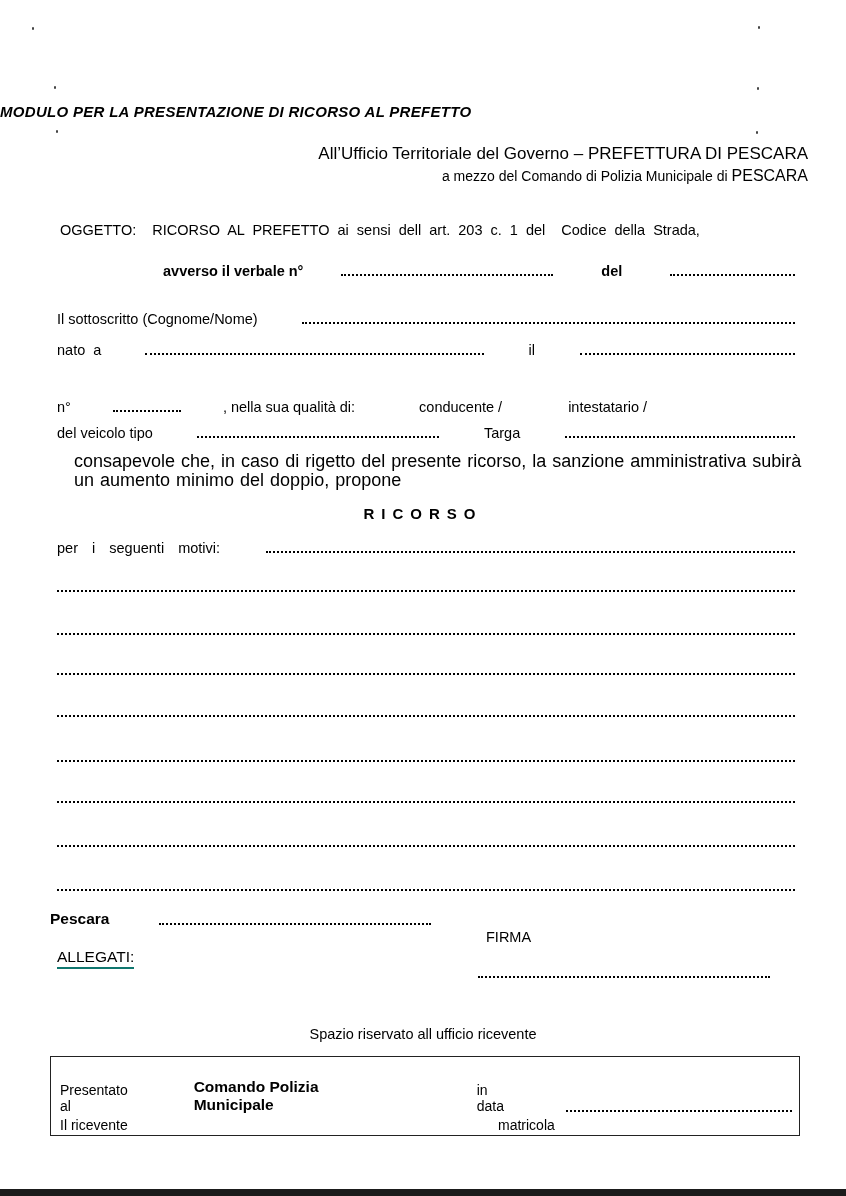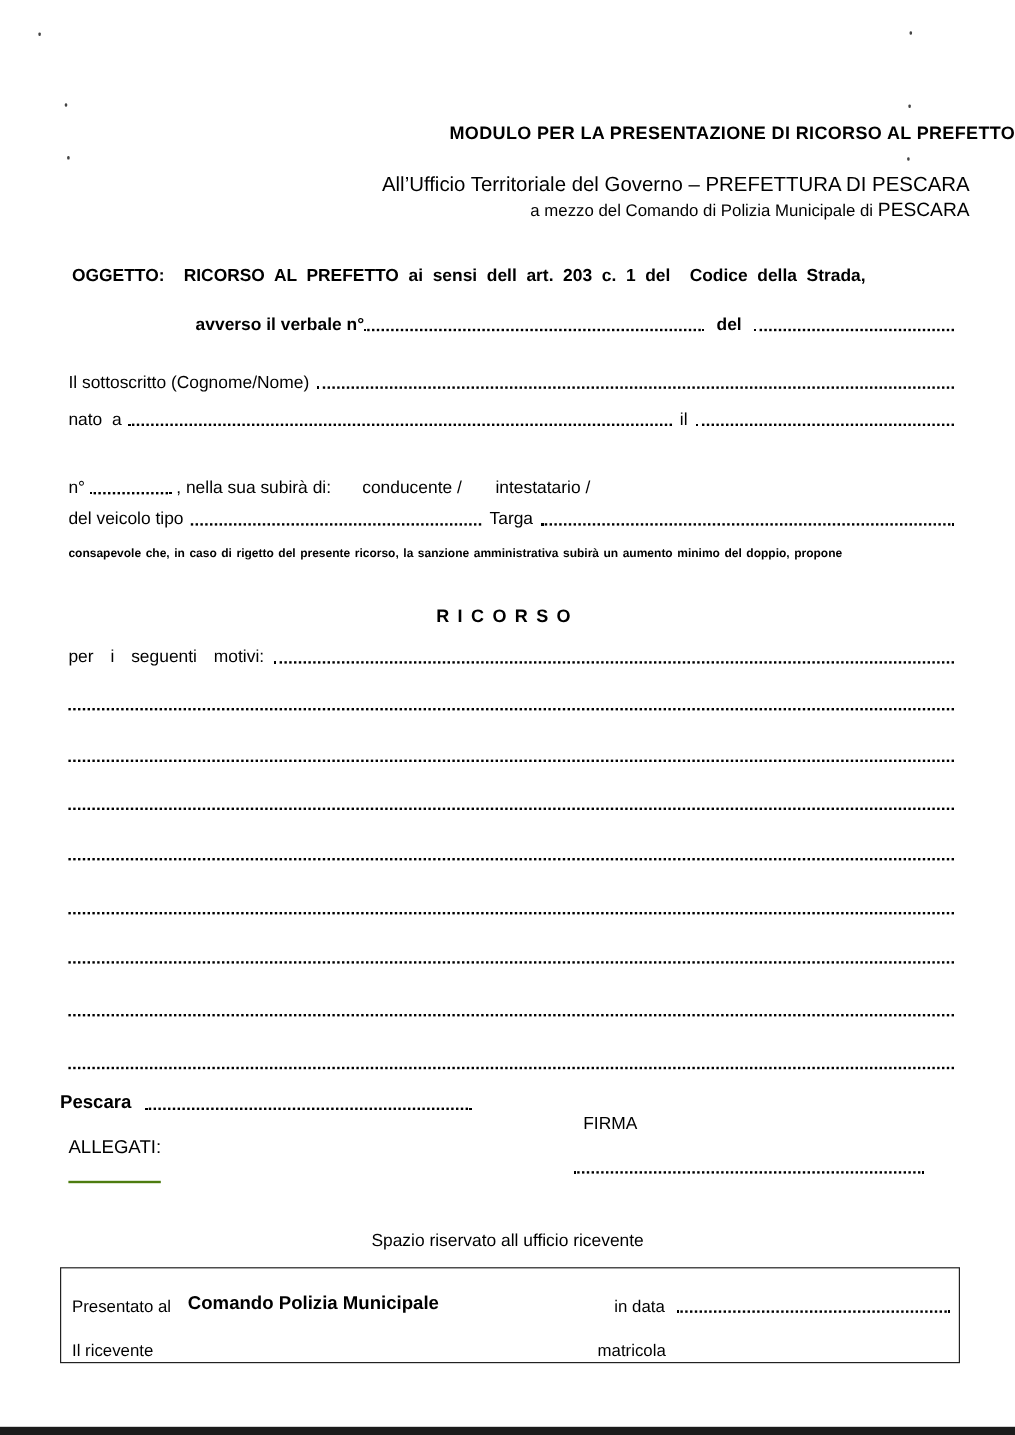--- a/index.html
+++ b/index.html
@@ -2,46 +2,46 @@
 <html><head>
 <meta charset="utf-8">
 <style>
   html,body{margin:0;padding:0;background:#fff;}
   .page{
     position:relative;width:846px;height:1196px;background:#ffffff;
     font-family:"Liberation Sans",sans-serif;color:#000;overflow:hidden;
   }
   .abs{position:absolute;}
   .pre{white-space:pre;}
-  .row{display:flex;align-items:flex-end;}
+  .row{display:flex;align-items:flex-end;gap:38px;}
   .dots{border-bottom:2.5px dotted #000;margin-bottom:3px;height:10px;}
   .fill{flex:1;}
-  .title{top:103px;left:0;width:846px;text-align:right;font-weight:bold;font-size:15px;letter-spacing:.3px;}
+  .title{top:103px;left:0;width:846px;text-align:left;font-weight:bold;font-size:15px;letter-spacing:.3px;font-style:italic;}
   .addressee{top:144px;right:38px;text-align:right;margin-left:36px;}
   .addr1{font-size:17px;}
   .addr2{font-weight:normal;font-size:14px;margin-top:3px;}
   .addr2 .city{font-size:16px;margin-left:4px;}
-  .oggetto{top:222px;left:60px;width:736px;font-weight:bold;font-size:14.5px;word-spacing:4px;}
+  .oggetto{top:222px;left:60px;width:736px;font-weight:normal;font-size:14.5px;word-spacing:4px;}
   .oggetto .lbl{margin-right:16px;}
   .avverso{top:263px;left:163px;width:632px;font-weight:bold;font-size:14.5px;}
   .avverso .mid{margin:0 10px;}
   .fld{left:57px;width:738px;font-size:14.5px;}
   .r1{top:311px;} .r2{top:342px;} .r3{top:372px;} .r4{top:399px;} .r5{top:425px;}
   .mid{margin:0 7px;}
-  .warning{top:452px;left:57px;width:740px;font-weight:bold;font-size:10px;line-height:19px;word-spacing:1px;}
+  .warning{top:452px;left:74px;width:740px;font-weight:normal;font-size:18px;line-height:19px;word-spacing:1px;}
   .ricorso{top:505px;left:0;width:846px;text-align:center;font-weight:bold;font-size:15px;letter-spacing:7px;}
   .motivi{top:540px;left:57px;width:738px;font-size:14.5px;}
   .motivi .lbl{word-spacing:3px;}
   .motivi .dots{margin-left:8px;}
   .mline{left:57px;width:738px;border-bottom:2.5px dotted #000;height:0;}
   .pescara{top:910px;left:50px;font-size:15.5px;}
   .pescara .lbl{font-weight:bold;}
   .pescara .dots{width:272px;margin-left:12px;}
   .firma{top:929px;left:486px;font-size:14.5px;}
-  .allegati{top:948px;left:57px;font-size:15.5px;border-bottom:2px solid #4d7c0f;padding-bottom:18px;}
+  .allegati{top:948px;left:57px;font-size:15.5px;border-bottom:2px solid #0f766e;padding-bottom:1px;}
   .firmadots{top:976px;left:478px;width:292px;border-bottom:2.5px dotted #000;height:0;}
   .spazio{top:1026px;left:0;width:846px;text-align:center;font-size:14.5px;}
   .obox{top:1056px;left:50px;width:748px;height:78px;border:1.5px solid #222;background:#fff;}
   .obr1{top:1078px;left:60px;width:732px;font-size:14px;}
   .obr1 .oname{font-weight:bold;font-size:15.5px;margin-left:14px;}
   .obr1 .spacer{flex:1;}
   .obr1 .dots{width:228px;margin-left:10px;margin-bottom:2px;}
   .obr2a{top:1117px;left:60px;font-size:14px;}
   .obr2b{top:1117px;left:498px;font-size:14px;}
   .botbar{top:1189px;left:0;width:846px;height:7px;background:#1b1b1b;}
@@ -85,21 +85,21 @@
     <span class="pre">nato  a</span>
     <span class="dots fill" style="margin-left:6px;"></span>
     <span class="mid">il</span>
     <span class="dots" style="width:215px;"></span>
   </div>
 
 
   <div class="abs row fld r4">
     <span>n°</span>
     <span class="dots" style="width:68px;margin-left:4px;"></span>
-    <span class="pre" style="margin-left:4px;">, nella sua subirà di:</span>
+    <span class="pre" style="margin-left:4px;">, nella sua qualità di:</span>
     <span style="margin-left:26px;">conducente /</span>
     <span style="margin-left:28px;">intestatario /</span>
   </div>
 
   <div class="abs row fld r5">
     <span class="pre">del veicolo tipo</span>
     <span class="dots" style="width:242px;margin-left:6px;"></span>
     <span class="mid">Targa</span>
     <span class="dots fill"></span>
   </div>

